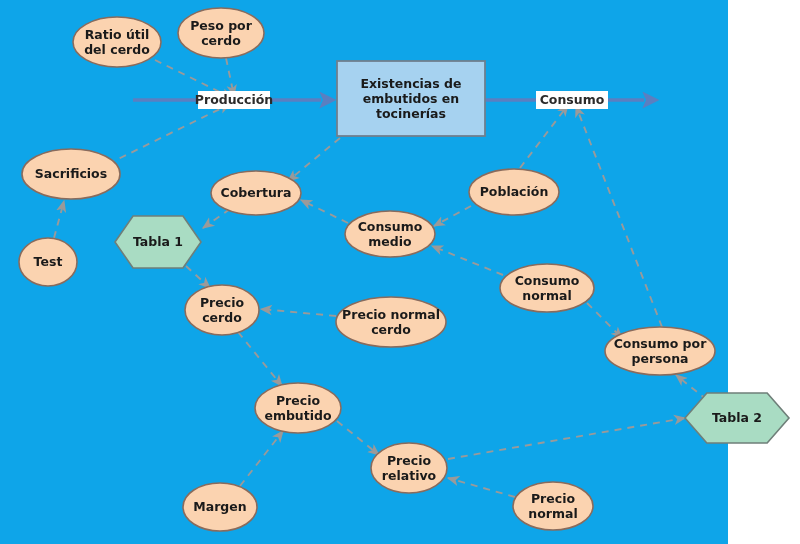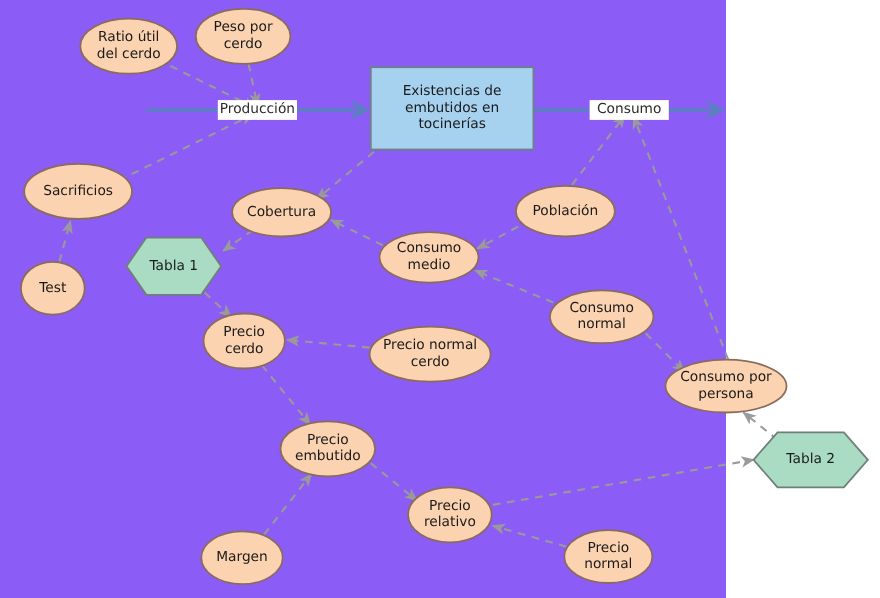--- a/index.html
+++ b/index.html
@@ -8,23 +8,24 @@
     background: #ffffff;
   }
   body {
     width: 800px;
     height: 544px;
     overflow: hidden;
     font-family: "DejaVu Sans", sans-serif;
   }
   #diagram-root {
     position: relative;
-    width: 660px;
+    width: 728px;
     height: 544px;
-    background: #8b5cf6;
+    background: #0ea5e9;
+    font-weight: bold;
   }
   svg#diagram-canvas {
     display: block;
     width: 800px;
     height: 544px;
   }
   .node-label {
     font-family: "DejaVu Sans", sans-serif;
     font-size: 12.5px;
     fill: #1a1a1a;

